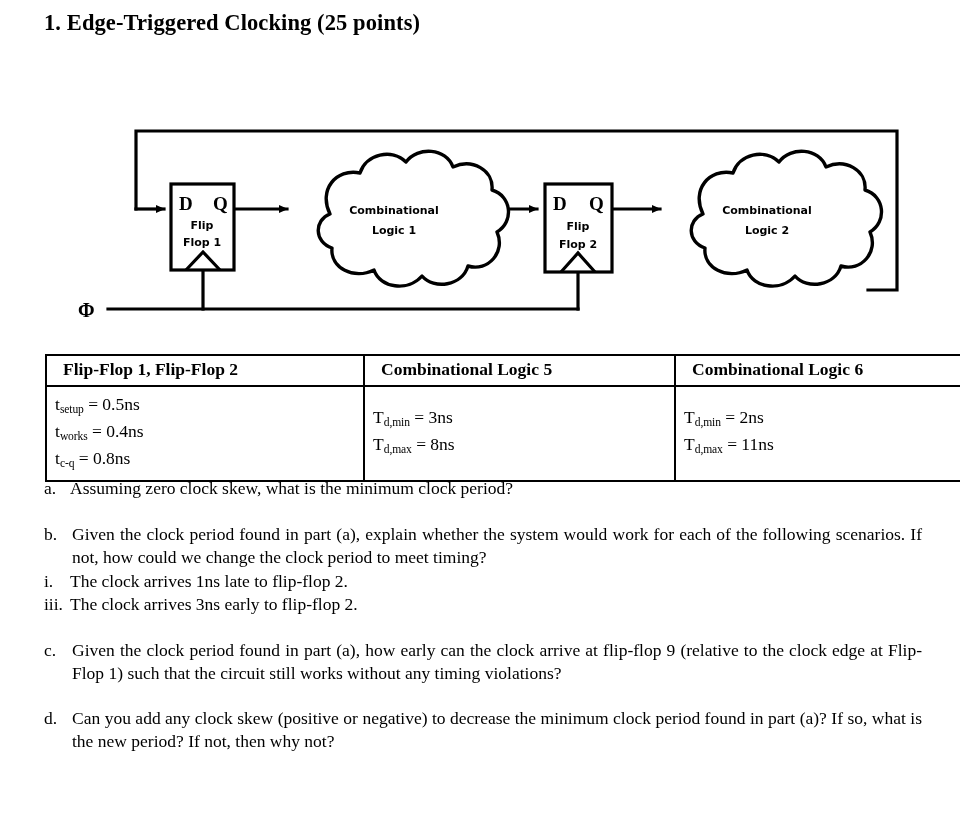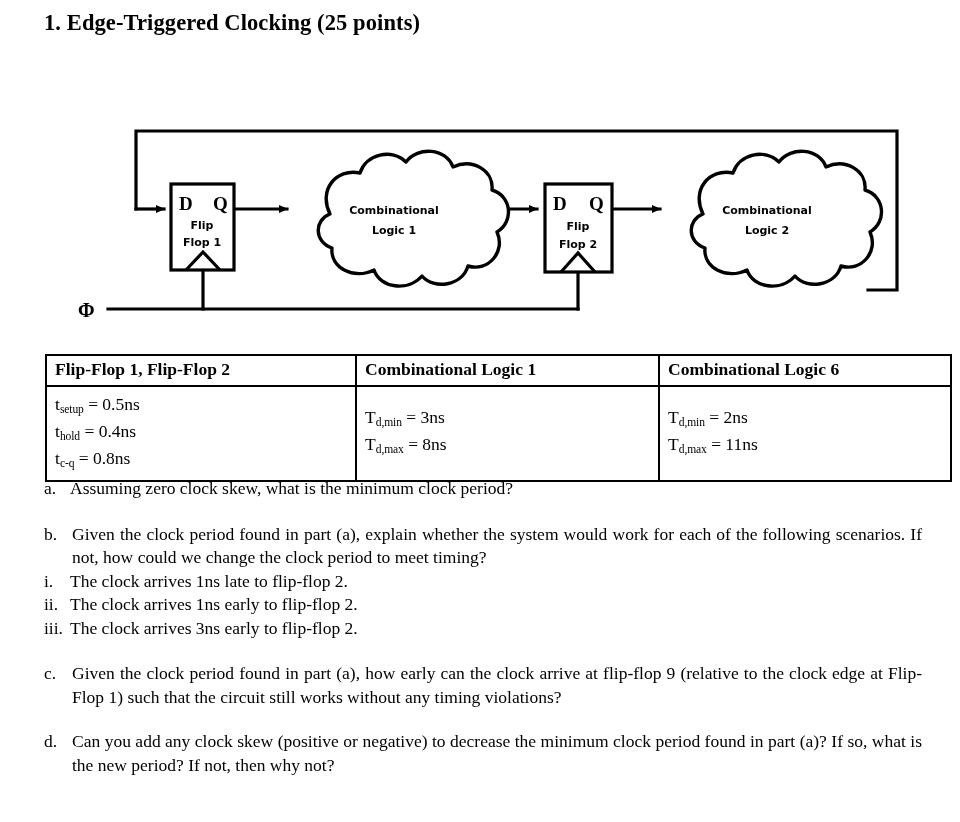--- a/index.html
+++ b/index.html
@@ -85,21 +85,21 @@
   }
   .spec-table td, .spec-table th {
     border: 2px solid #000000;
     padding: 0;
     vertical-align: top;
     text-align: left;
   }
   .spec-table th {
     font-size: 17.5px;
     font-weight: bold;
-    padding: 3px 0 4px 8px;
+    padding: 3px 0 4px 16px;
     height: 22px;
   }
   .spec-table td {
     font-size: 17.5px;
     padding: 5px 0 7px 8px;
     height: 74px;
   }
   .col-1 { width: 300px; }
   .col-2 { width: 293px; }
   .col-3 { width: 282px; }
@@ -234,29 +234,29 @@
       </g>
 
       <text class="clk-sym" x="78" y="199">Φ</text>
     </svg>
   </div>
 
   <table class="spec-table">
     <thead>
       <tr>
         <th class="col-1">Flip-Flop 1, Flip-Flop 2</th>
-        <th class="col-2">Combinational Logic 1</th>
+        <th class="col-2">Combinational Logic 5</th>
         <th class="col-3">Combinational Logic 6</th>
       </tr>
     </thead>
     <tbody>
       <tr>
         <td>
           <div class="cell-line"><span>t</span><sub>setup</sub><span> = 0.5ns</span></div>
-          <div class="cell-line"><span>t</span><sub>hold</sub><span> = 0.4ns</span></div>
+          <div class="cell-line"><span>t</span><sub>works</sub><span> = 0.4ns</span></div>
           <div class="cell-line"><span>t</span><sub>c-q</sub><span> = 0.8ns</span></div>
         </td>
         <td>
           <div class="cell-line cell-pad-top"><span>T</span><sub>d,min</sub><span> = 3ns</span></div>
           <div class="cell-line"><span>T</span><sub>d,max</sub><span> = 8ns</span></div>
         </td>
         <td>
           <div class="cell-line cell-pad-top"><span>T</span><sub>d,min</sub><span> = 2ns</span></div>
           <div class="cell-line"><span>T</span><sub>d,max</sub><span> = 11ns</span></div>
         </td>
@@ -276,24 +276,20 @@
     <div class="q q-justify">
       <span class="q-marker">b.</span>
       <div class="q-body">Given the clock period found in part (a), explain whether the system would work for each of the following scenarios. If not, how could we change the clock period to meet timing?</div>
     </div>
 
     <div class="q roman">
       <span class="q-marker">i.</span>
       <div class="q-body">The clock arrives 1ns late to flip-flop 2.</div>
     </div>
 
-    <div class="q roman">
-      <span class="q-marker">ii.</span>
-      <div class="q-body">The clock arrives 1ns early to flip-flop 2.</div>
-    </div>
 
     <div class="q roman">
       <span class="q-marker">iii.</span>
       <div class="q-body">The clock arrives 3ns early to flip-flop 2.</div>
     </div>
 
     <div class="gap-lg"></div>
 
     <div class="q q-justify">
       <span class="q-marker">c.</span>

